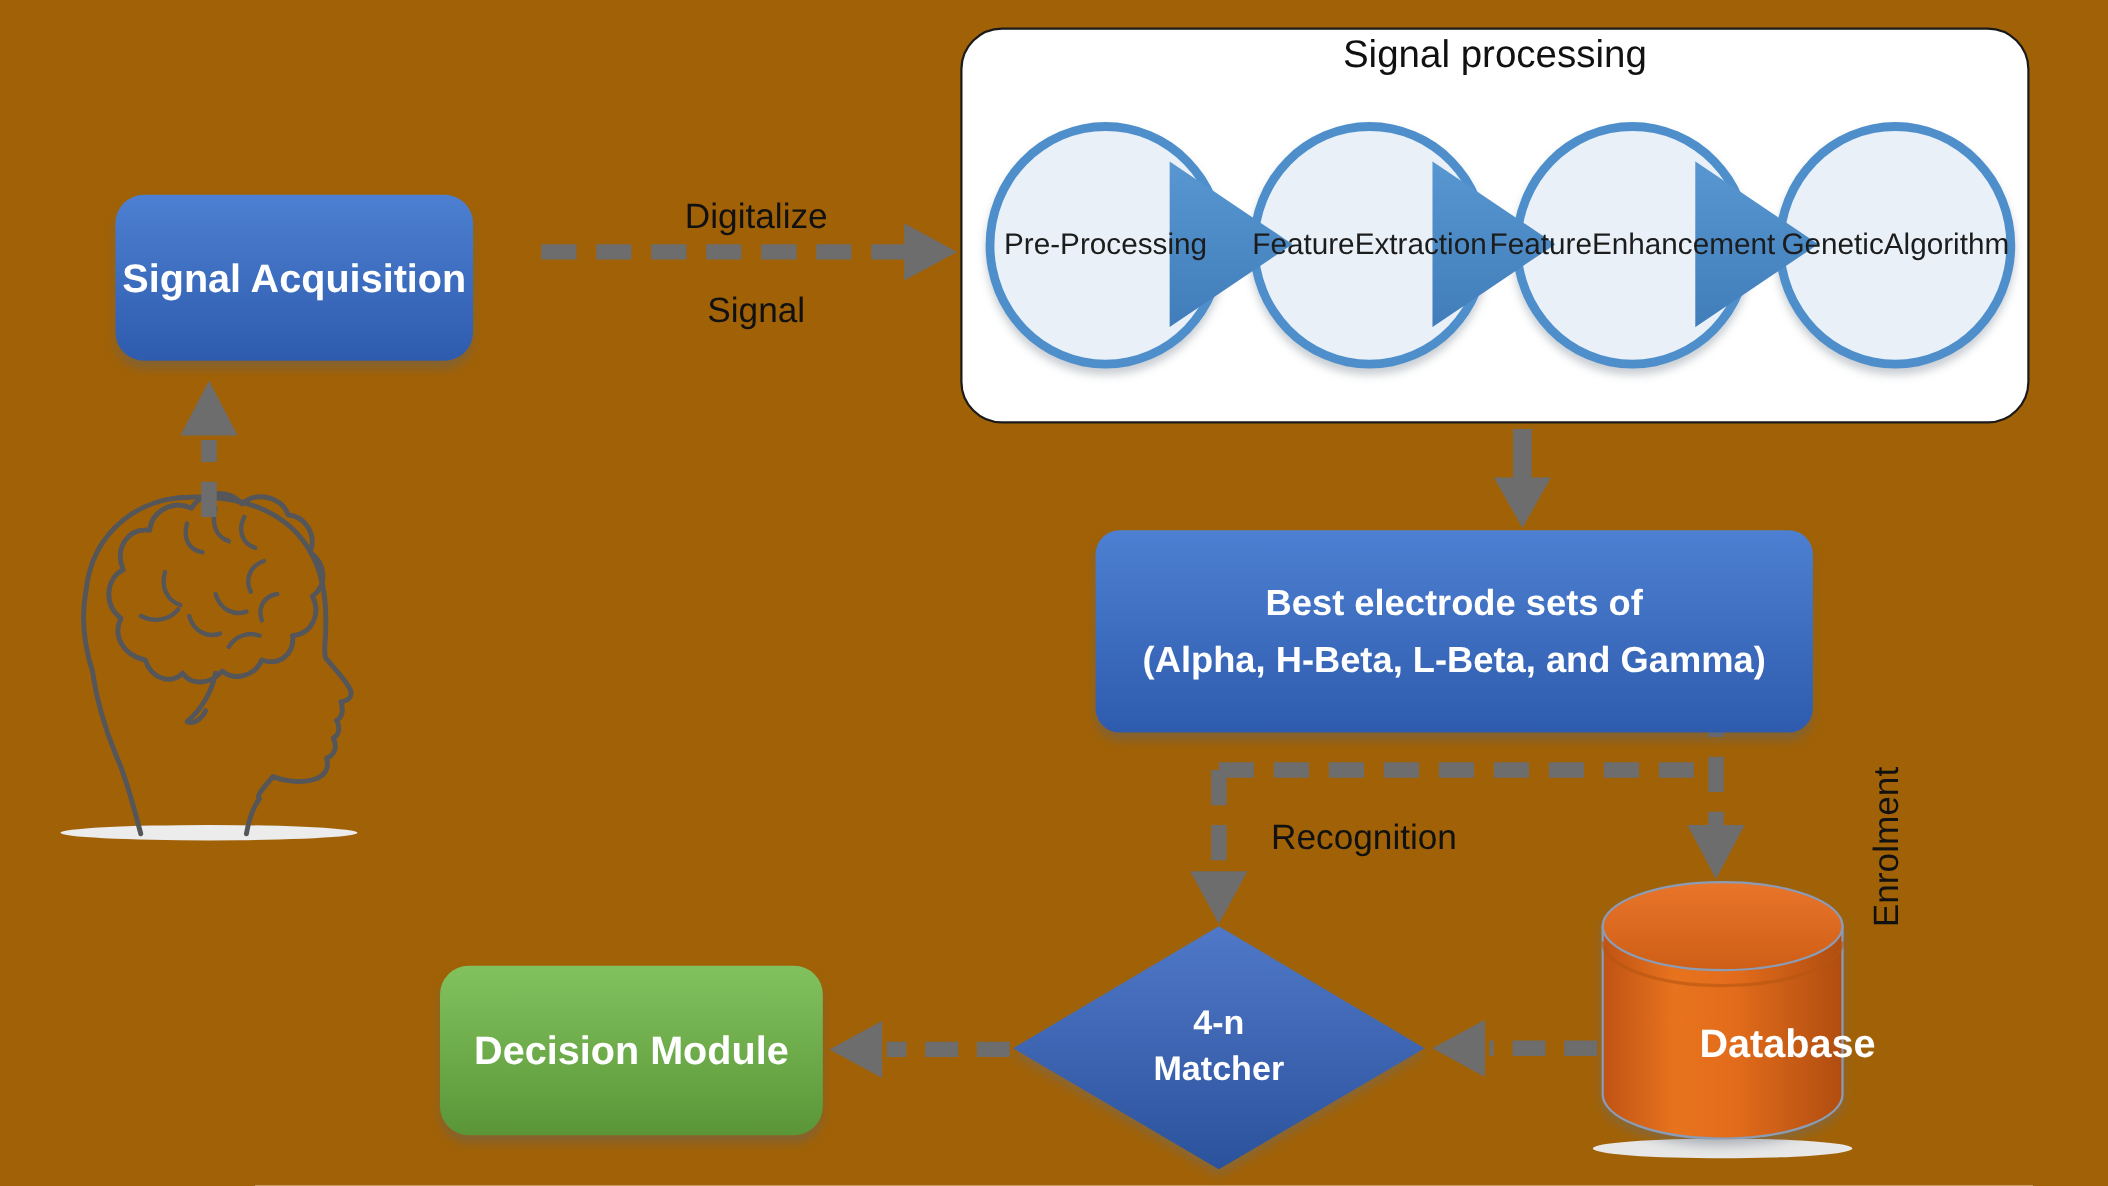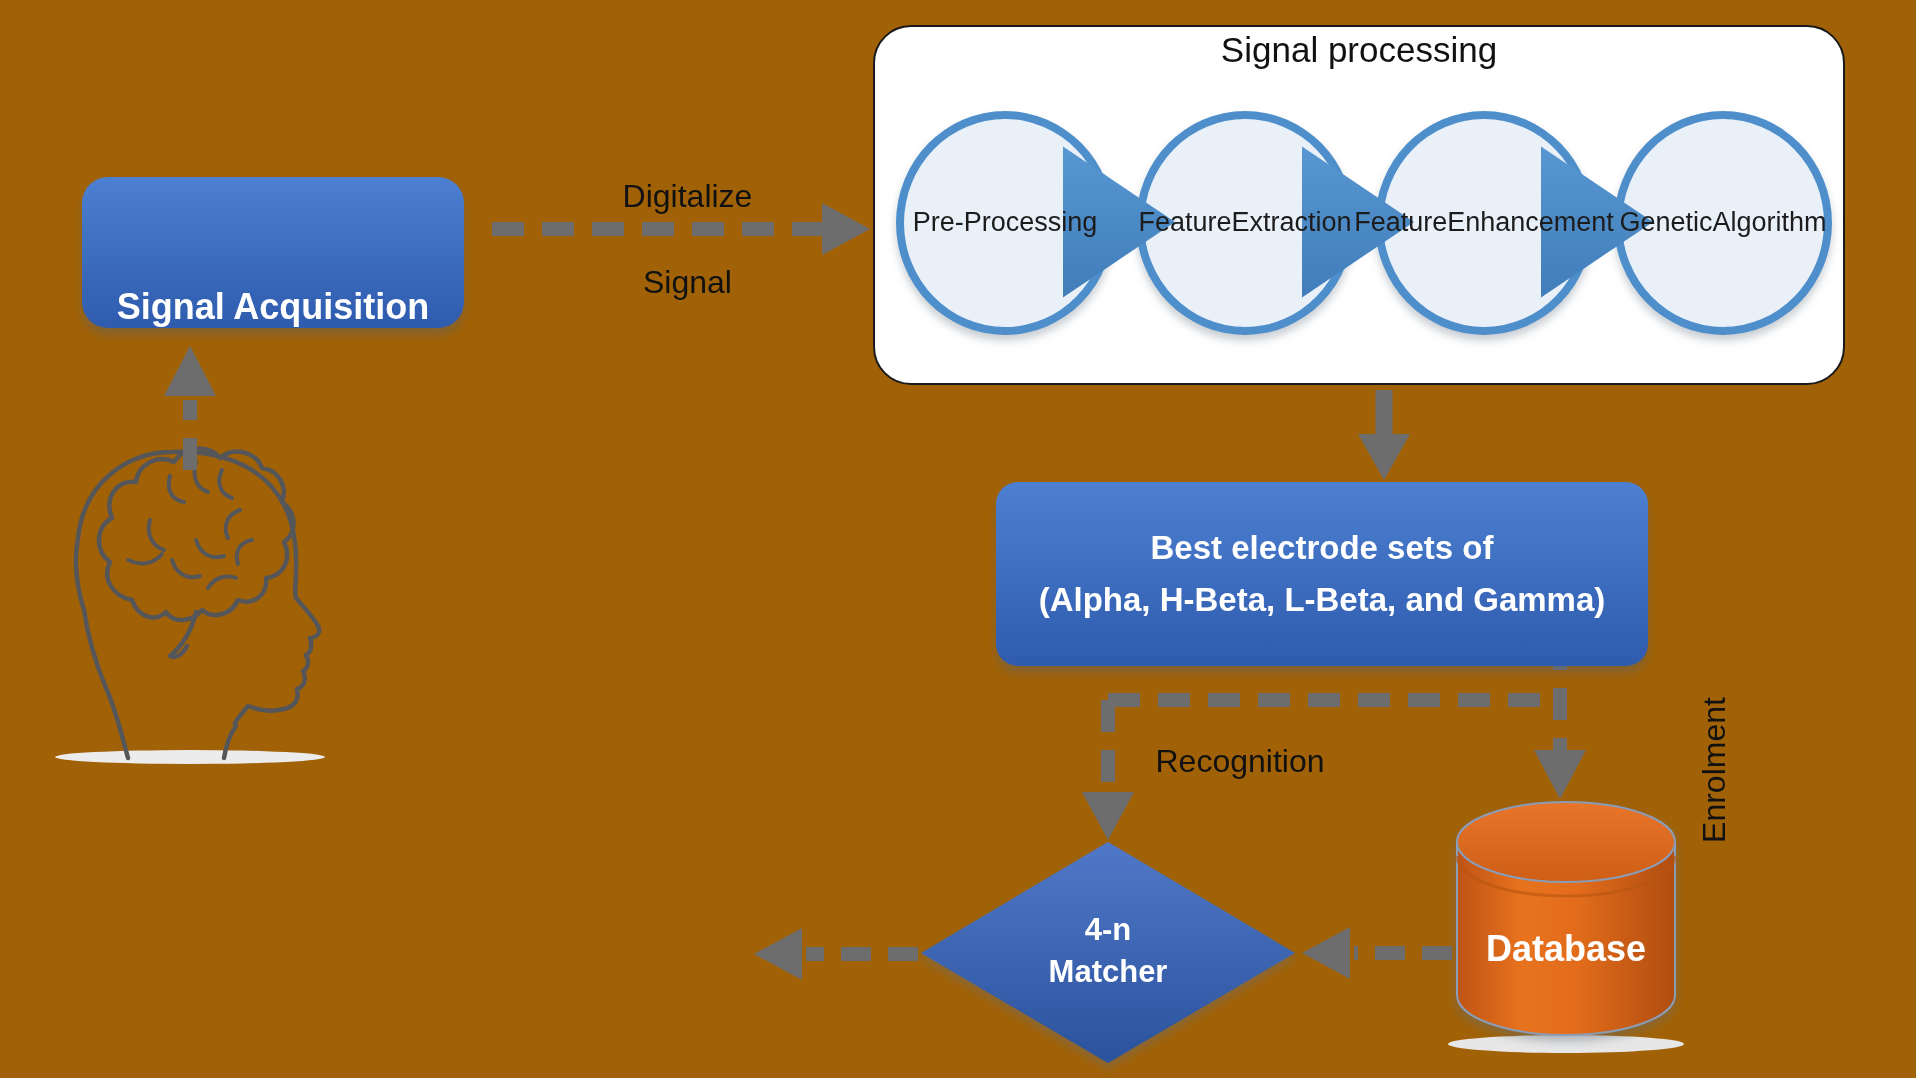--- a/index.html
+++ b/index.html
@@ -16,21 +16,21 @@
     box-shadow:0 7px 9px rgba(90,100,110,.40);
   }
   .box-blue{
     background:linear-gradient(180deg,var(--blue-box-top,#4d80d2) 0%,var(--blue-box-bottom,#2e5bad) 100%);
     border-radius:26px;
   }
   .box-green{
     background:linear-gradient(180deg,var(--green-box-top,#82c25e) 0%,var(--green-box-bottom,#5a9638) 100%);
     border-radius:26px;
   }
-  .sig-acq{left:82px;top:177px;width:382px;height:151px;font-size:36px;align-items:flex-end;}
+  .sig-acq{left:105px;top:177px;width:325px;height:151px;font-size:36px;}
   .best-box{left:996px;top:482px;width:652px;height:184px;border-radius:22px;flex-direction:column;font-size:33px;line-height:52px;}
   .decision{left:400px;top:878px;width:348px;height:154px;font-size:36px;}
 
   
   .proc-container{
     position:absolute;left:873px;top:25px;width:968px;height:356px;
     border:2px solid var(--outline-black,#1a1a1a);border-radius:38px;background:#ffffff;
   }
   .proc-title{
     position:absolute;left:0;right:0;top:3px;text-align:center;
@@ -63,21 +63,21 @@
     transform:rotate(-90deg);font-size:32px;color:#111;
   }
 
   
   .diamond-label{
     position:absolute;left:1008px;top:903px;width:200px;height:96px;
     display:flex;flex-direction:column;align-items:center;justify-content:center;
     color:#fff;font-weight:bold;font-size:31px;line-height:42px;text-align:center;
   }
   .db-label{
-    position:absolute;left:1460px;top:923px;width:212px;height:52px;
+    position:absolute;left:1519px;top:923px;width:212px;height:52px;
     display:flex;align-items:center;justify-content:center;
     color:#fff;font-weight:bold;font-size:36px;
   }
 </style>
 </head>
 <body>
 
 <div class="stage">
 
   <svg class="layer-svg" viewBox="0 0 1916 1078">
@@ -200,20 +200,23 @@
 
   <div class="node-box box-blue sig-acq">
     <span>Signal Acquisition</span>
   </div>
 
   <div class="node-box box-blue best-box">
     <span>Best electrode sets of</span>
     <span>(Alpha, H-Beta, L-Beta, and Gamma)</span>
   </div>
 
+  <div class="node-box box-green decision">
+    <span>Decision Module</span>
+  </div>
 
   <div class="diamond-label">
     <span>4-n</span>
     <span>Matcher</span>
   </div>
   <div class="db-label">Database</div>
 
   <div class="flabel" style="left:590px;top:178px;width:195px;">Digitalize</div>
   <div class="flabel" style="left:590px;top:264px;width:195px;">Signal</div>
   <div class="flabel" style="left:1120px;top:743px;width:240px;">Recognition</div>

